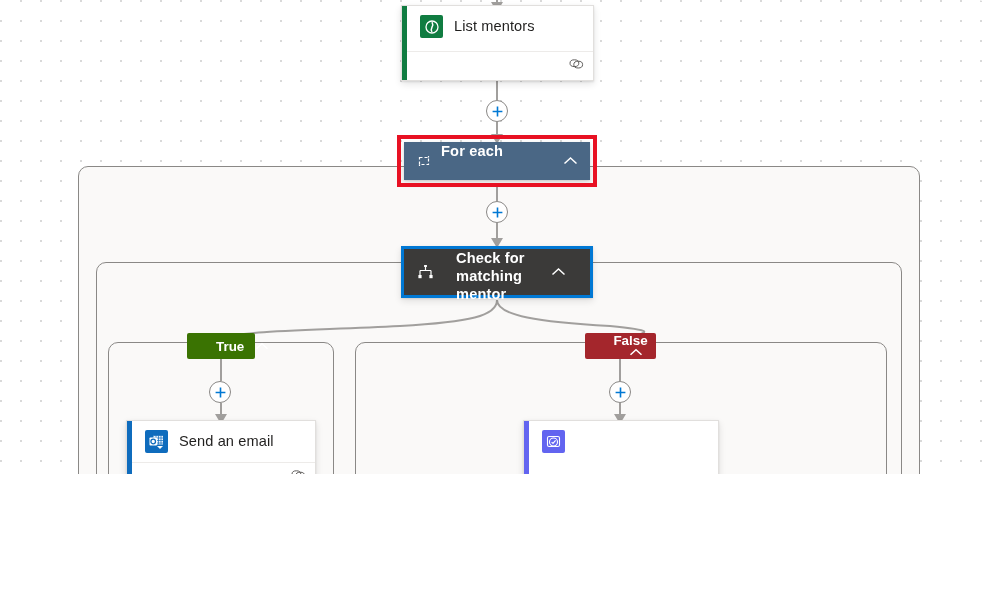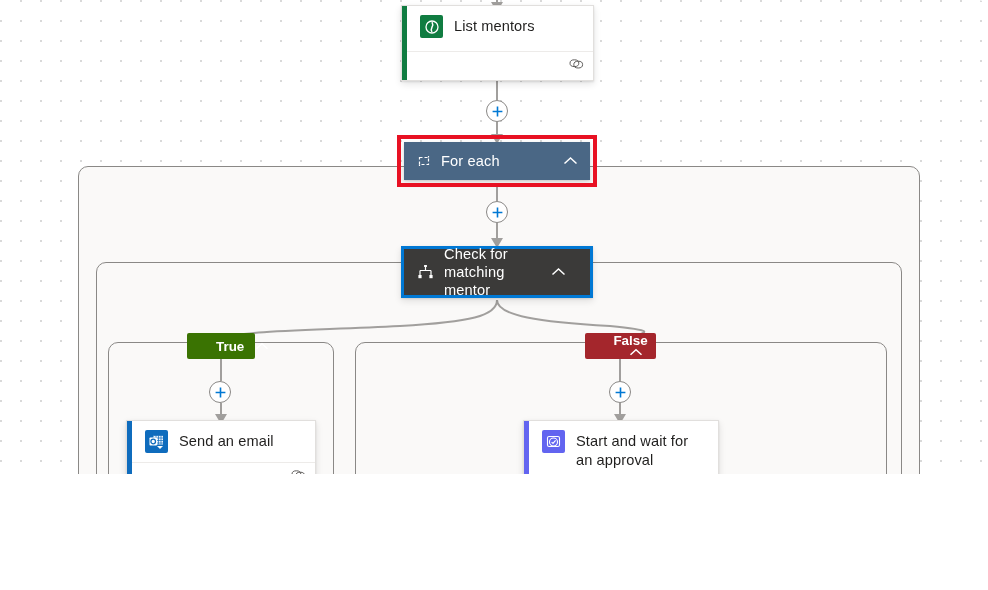--- a/index.html
+++ b/index.html
@@ -112,44 +112,44 @@
 
   
   #card-list-mentors { left: 401px; top: 5px;   width: 193px; height: 76px; }
   #card-send-email   { left: 126px; top: 420px; width: 190px; height: 72px; justify-content: center; }
   #card-approval     { left: 523px; top: 420px; width: 196px; height: 110px; }
 
   
   .ctrl {
     position: absolute;
     display: flex;
-    align-items: center;
     box-sizing: border-box;
     color: #ffffff;
     font-size: 14.6px;
-    font-weight: normal;
+    font-weight: bold;
     letter-spacing: 0.15px;
     box-shadow: 0 0.6px 1.8px rgba(0,0,0,0.10), 0 3.2px 7.2px rgba(0,0,0,0.11);
   }
   .ctrl .ctrl-icon { flex: 0 0 auto; margin-right: 10px; display:flex; align-items:center; }
   .ctrl .ctrl-label { flex: 1 1 auto; line-height: 18px; }
   .ctrl .chev { flex: 0 0 auto; margin-left: 8px; display:flex; align-items:center; }
 
   #ctrl-foreach {
     left: 404px; top: 142px; width: 186px; height: 38px;
     background: #4a6785;
     padding: 0 12px 0 13px;
     outline: 4px solid #e81123;
     outline-offset: 3px;
   }
   #ctrl-condition {
     left: 401px; top: 246px; width: 192px; height: 52px;
     background: #3b3a39;
     padding: 0 24px 0 13px;
     border: 3px solid #0078d4;
+    gap: 12px;
   }
 
   
   .pill {
     position: absolute;
     display: flex;
     align-items: center;
     color: #ffffff;
     font-size: 13.4px;
     font-weight: bold;
@@ -326,21 +326,20 @@
   <div class="card" id="card-approval">
     <div class="accent" style="background:#6264f0"></div>
     <div class="card-body">
       <span class="app-icon" style="background:#6264f0">
         <svg width="17" height="17" viewBox="0 0 17 17">
           <rect x="2.5" y="3.5" width="12" height="10" rx="1.6" fill="none" stroke="#ffffff" stroke-width="1.1"></rect>
           <circle cx="8.5" cy="9" r="4" fill="none" stroke="#ffffff" stroke-width="1.1"></circle>
           <path d="M6.6 9.1 L8 10.4 L10.6 7.4" fill="none" stroke="#ffffff" stroke-width="1.2"></path>
         </svg>
       </span>
-      <span class="card-title">Start and wait for an approval</span>
     </div>
     <div class="err-row">
       <span>
         <svg width="13" height="13" viewBox="0 0 13 13">
           <path d="M6.5 1.6 L12 11.2 L1 11.2 Z" fill="none" stroke="#d83b01" stroke-width="1"></path>
           <path d="M6.5 5 L6.5 8.2" stroke="#d83b01" stroke-width="1"></path>
           <circle cx="6.5" cy="9.6" r="0.6" fill="#d83b01"></circle>
         </svg>
       </span>
       <span class="err-text">Failed to retrieve dynamic i...</span>

